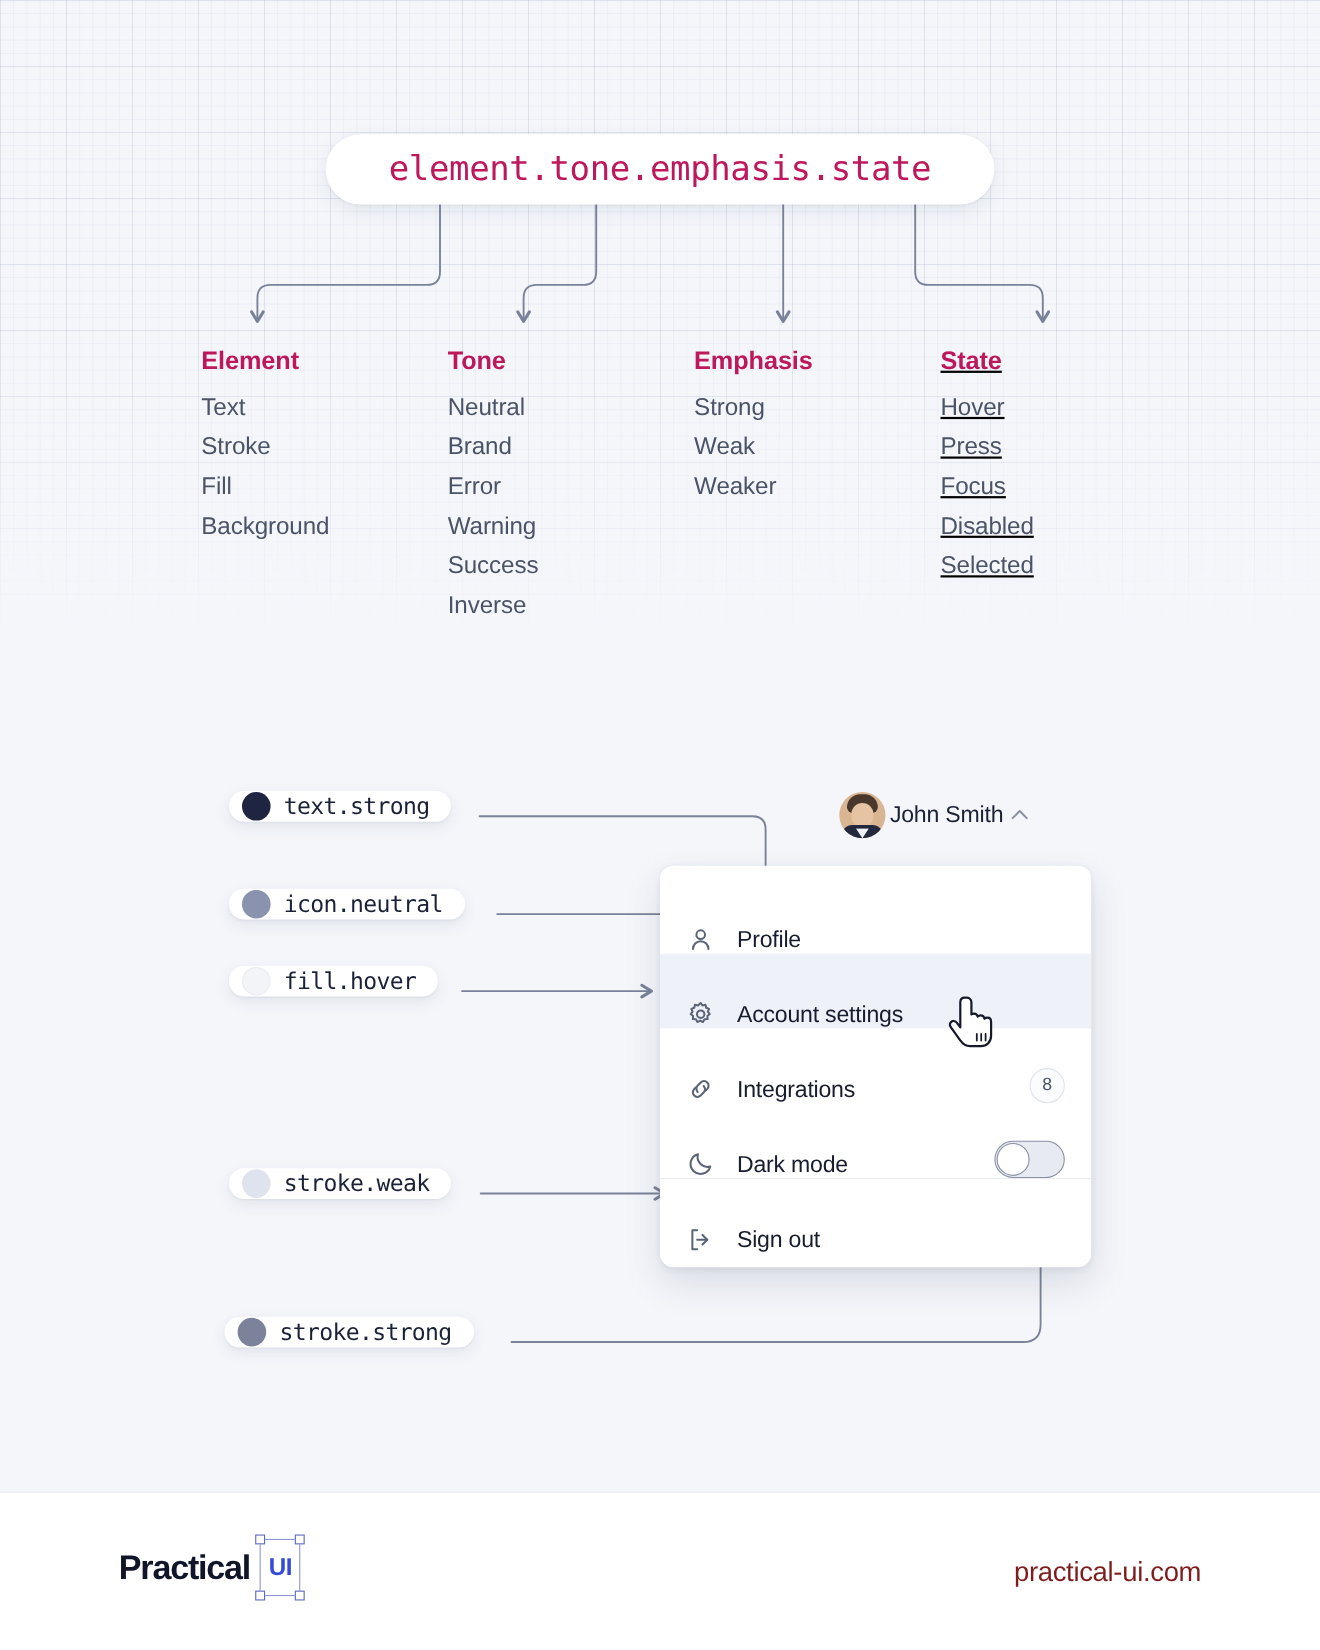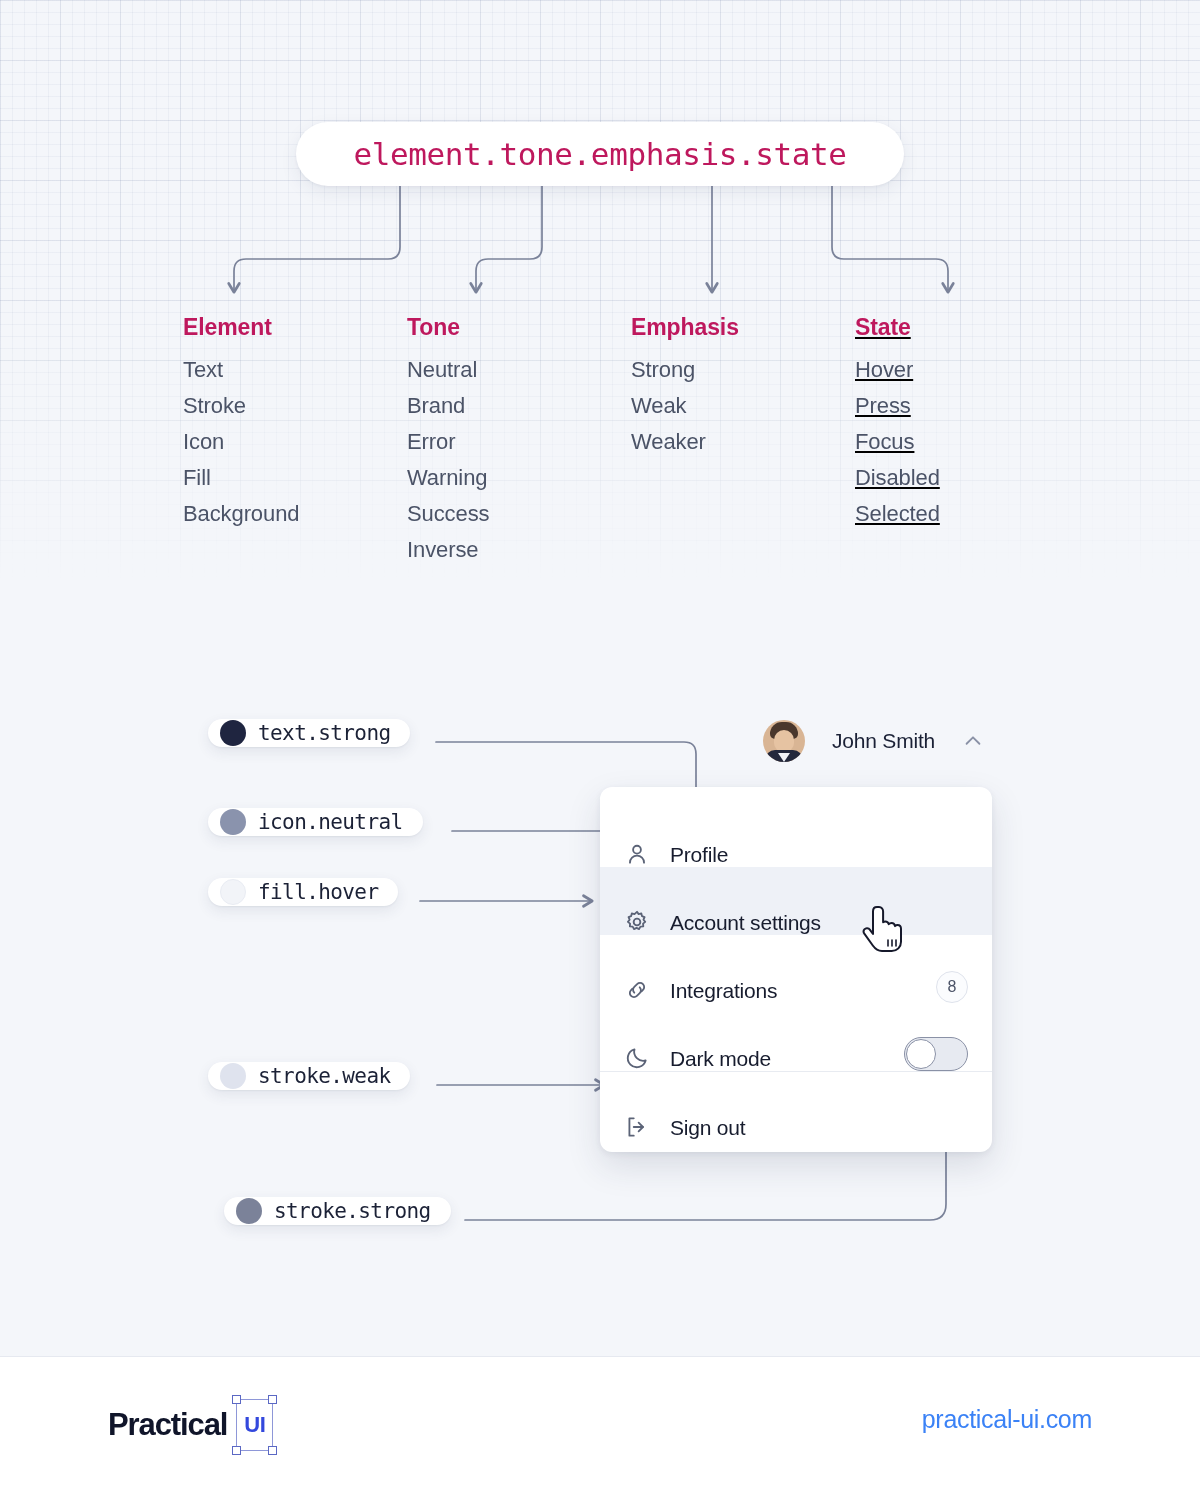--- a/index.html
+++ b/index.html
@@ -120,30 +120,30 @@
     font-size: 21px;
     color: #1b2136;
     letter-spacing: -0.6px;
     white-space: nowrap;
   }
 
   #chip-text-strong    { left: 208px; top: 719px; }
   #chip-icon-neutral   { left: 208px; top: 808px; }
   #chip-fill-hover     { left: 208px; top: 878px; }
   #chip-stroke-weak    { left: 208px; top: 1062px; }
-  #chip-stroke-strong  { left: 224px; top: 1197px; }
+  #chip-stroke-strong  { left: 204px; top: 1197px; }
 
   
   .user-row {
     position: absolute;
     left: 763px;
     top: 720px;
     display: flex;
     align-items: center;
-    gap: 27px;
+    gap: 4px;
   }
   .avatar {
     width: 42px; height: 42px;
     border-radius: 50%;
     overflow: hidden;
     position: relative;
     background: #d9b594;
     flex: 0 0 auto;
   }
   .avatar .hair {
@@ -301,23 +301,23 @@
     border: 1.4px solid #5b68c4;
   }
   .handle.tl { left: -5px; top: -5px; }
   .handle.tr { right: -5px; top: -5px; }
   .handle.bl { left: -5px; bottom: -5px; }
   .handle.br { right: -5px; bottom: -5px; }
 
   .site-url {
     position: absolute;
     right: 108px;
-    top: 48px;
+    top: 58px;
     font-size: 25px;
-    color: #3b82f6;
+    color: #7f1d1d;
     letter-spacing: -0.3px;
   }
 </style>
 </head>
 <body>
 
 <div class="canvas">
 
   <div class="grid-overlay"></div>
 
@@ -349,21 +349,20 @@
   <div class="title-pill">
     <span>element.tone.emphasis.state</span>
   </div>
 
   <div class="columns">
 
     <div class="col">
       <div class="col-title">Element</div>
       <div class="col-item">Text</div>
       <div class="col-item">Stroke</div>
-      <div class="col-item">Icon</div>
       <div class="col-item">Fill</div>
       <div class="col-item">Background</div>
     </div>
 
     <div class="col">
       <div class="col-title">Tone</div>
       <div class="col-item">Neutral</div>
       <div class="col-item">Brand</div>
       <div class="col-item">Error</div>
       <div class="col-item">Warning</div>

